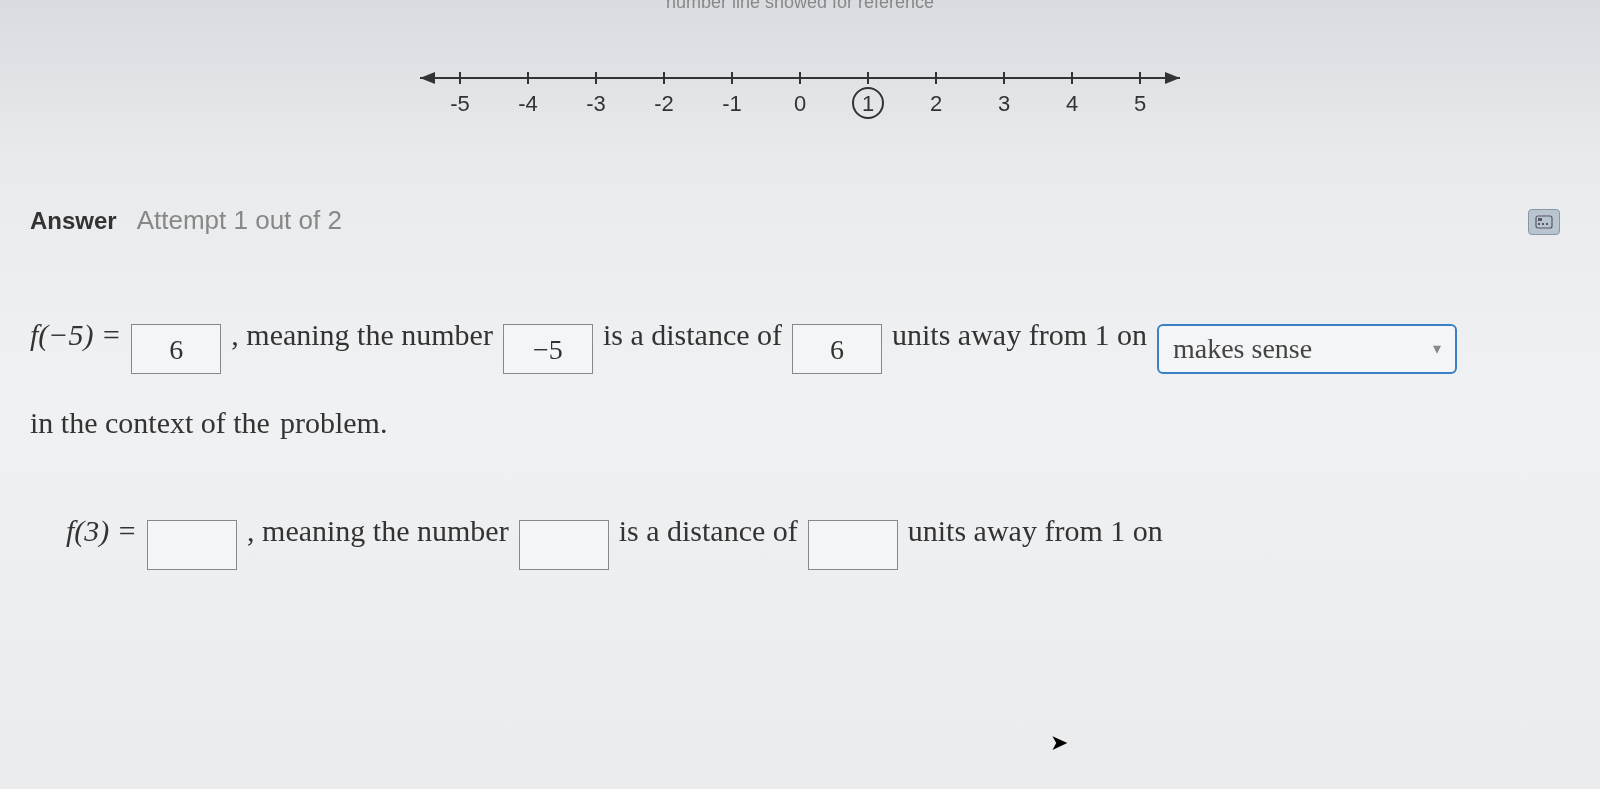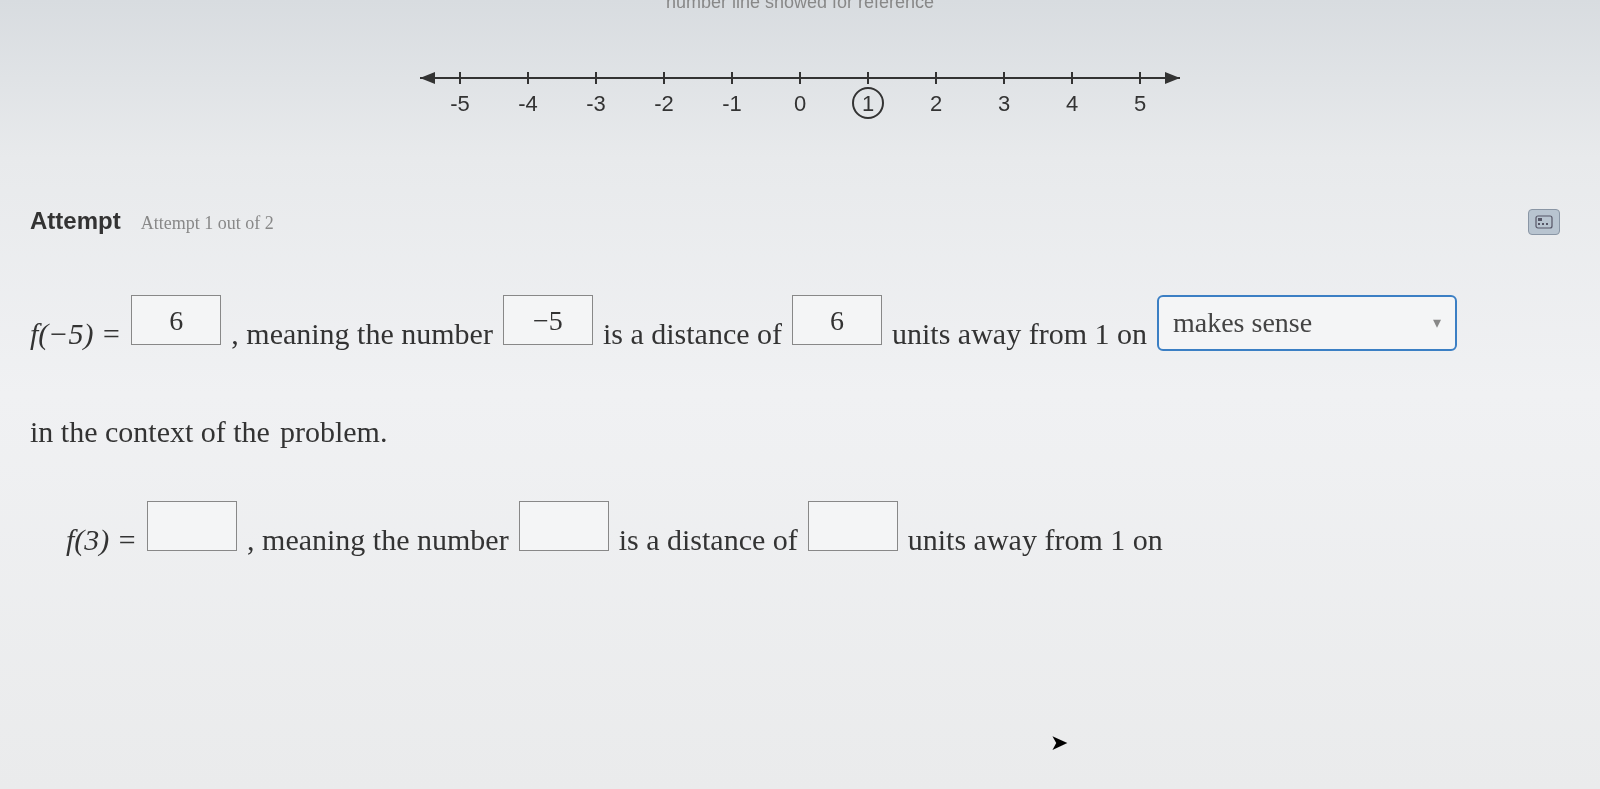--- a/index.html
+++ b/index.html
@@ -49,22 +49,22 @@
       gap: 20px;
     }
     .answer-label {
       font-weight: bold;
       font-size: 24px;
       font-family: Arial, sans-serif;
       color: #333;
     }
     .attempt-text {
       color: #888;
-      font-size: 18px;
-      font-family: Liberation Serif, serif;
+      font-size: 26px;
+      font-family: Liberation Sans, sans-serif;
     }
     .calc-icon {
       width: 32px;
       height: 26px;
       background: #b8c4d0;
       border: 1px solid #8a96a5;
       border-radius: 4px;
       display: flex;
       align-items: center;
       justify-content: center;
@@ -72,22 +72,22 @@
       color: #556;
       margin-right: 10px;
       margin-top: 6px;
     }
     .problem-line {
       font-size: 30px;
       line-height: 2.6;
       color: #333;
       display: flex;
       flex-wrap: wrap;
-      align-items: flex-start;
-      gap: 20px 10px;
+      align-items: flex-end;
+      gap: 10px 10px;
     }
     .math-expr {
       font-style: italic;
       font-family: 'Times New Roman', Georgia, serif;
     }
     .input-box {
       display: inline-block;
       min-width: 90px;
       height: 50px;
       border: 1px solid #888;
@@ -96,21 +96,21 @@
       line-height: 50px;
       font-size: 28px;
       padding: 0 12px;
       vertical-align: middle;
     }
     .select-box {
       display: inline-flex;
       align-items: center;
       justify-content: space-between;
       min-width: 300px;
-      height: 56px;
+      height: 50px;
       border: 2px solid #3b7fc4;
       border-radius: 6px;
       background: #f4f5f6;
       font-size: 28px;
       padding: 0 14px;
       vertical-align: middle;
       color: #444;
     }
     .chevron {
       font-size: 16px;
@@ -162,21 +162,21 @@
         <text x="672" y="58" text-anchor="middle" font-size="22" font-family="Arial, sans-serif" fill="#333">4</text>
         <line x1="740" x2="740" y1="19" y2="31" stroke="#333" stroke-width="2"></line>
         <text x="740" y="58" text-anchor="middle" font-size="22" font-family="Arial, sans-serif" fill="#333">5</text>
       </g>
   </svg>
 </div>
 
 <div class="answer-section">
   <div class="answer-header">
     <div class="answer-left">
-      <span class="answer-label">Attempt</span>
+      <span class="answer-label">Answer</span>
       <span class="attempt-text">Attempt 1 out of 2</span>
     </div>
     <div class="calc-icon">
       <svg width="18" height="14" viewBox="0 0 18 14">
           <rect x="1" y="1" width="16" height="12" rx="2" fill="none" stroke="#556" stroke-width="1.2"></rect>
           <rect x="3" y="3" width="4" height="3" fill="#556"></rect>
           <rect x="3" y="8" width="2" height="2" fill="#556"></rect>
           <rect x="7" y="8" width="2" height="2" fill="#556"></rect>
           <rect x="11" y="8" width="2" height="2" fill="#556"></rect>
         </svg>

